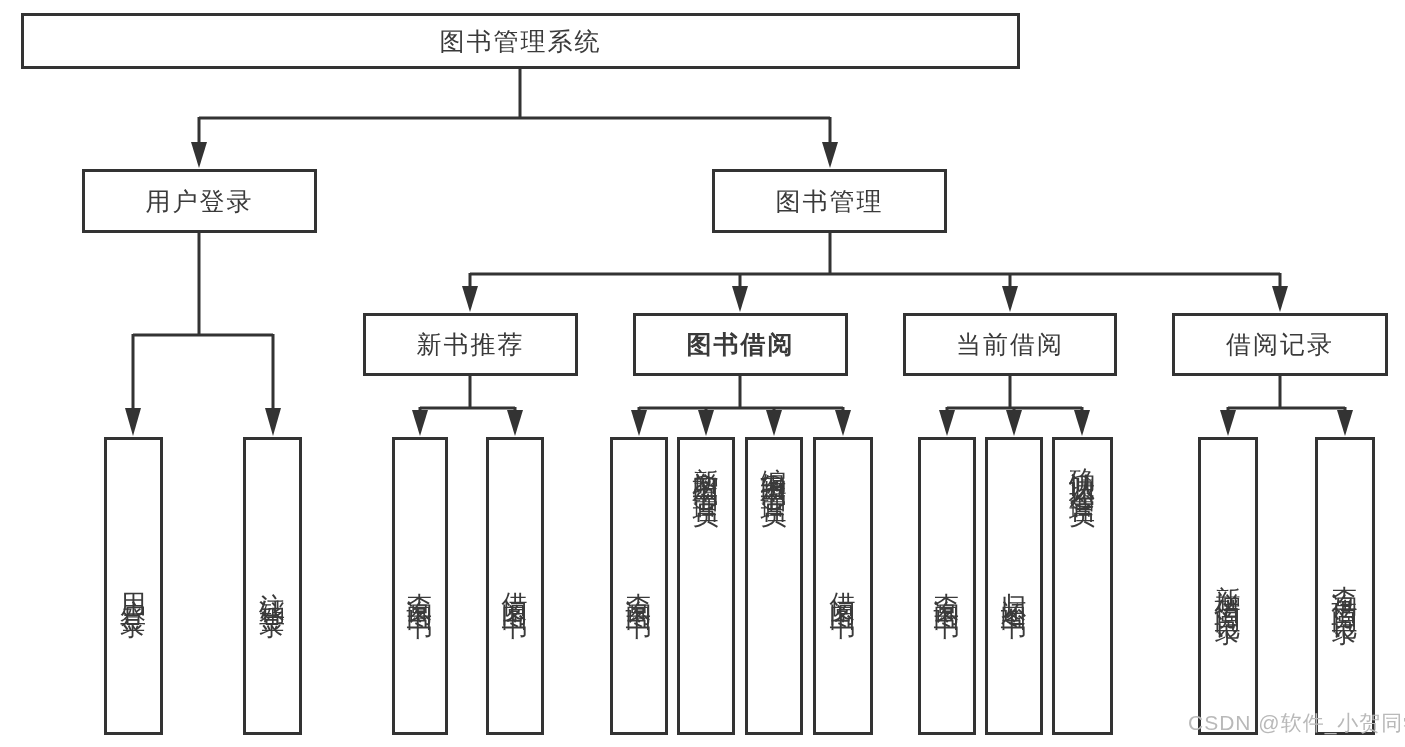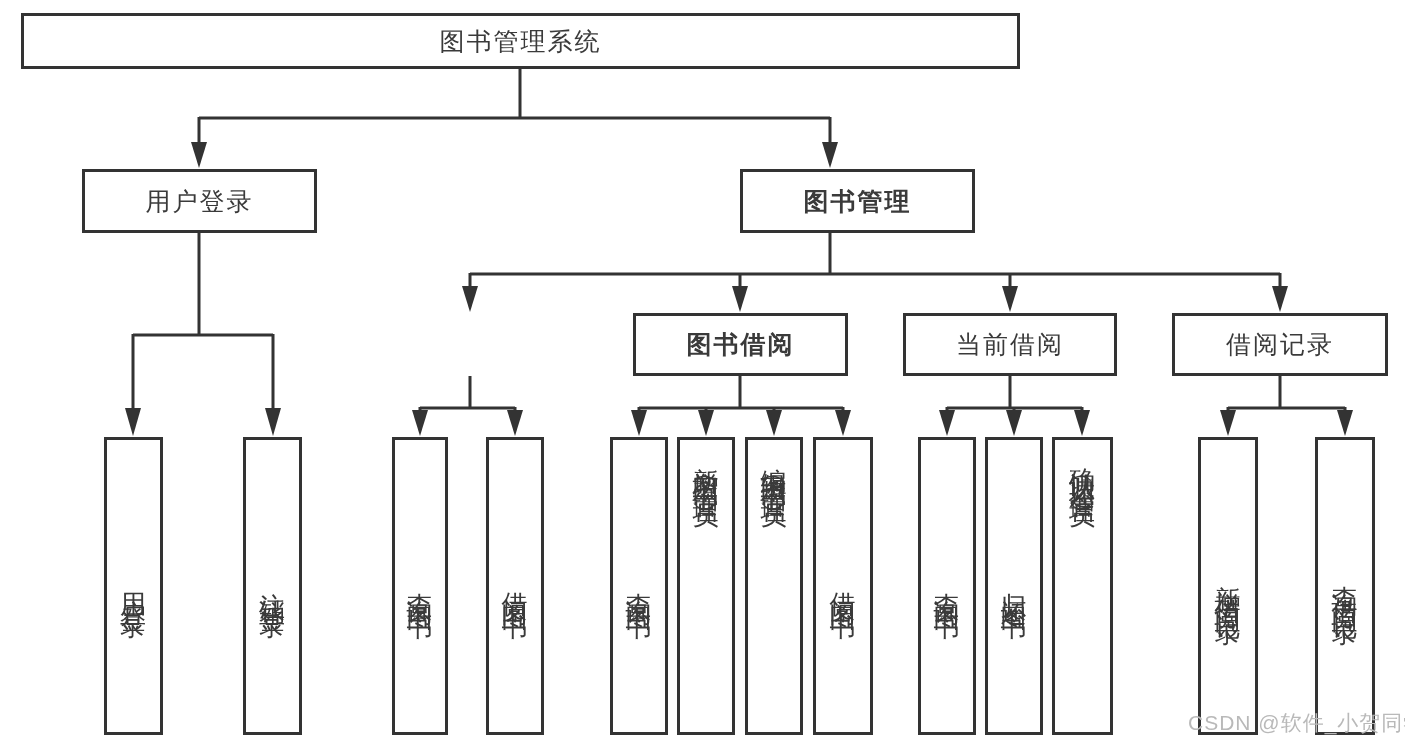--- a/index.html
+++ b/index.html
@@ -22,21 +22,21 @@
     background: #ffffff;
     display: flex;
     align-items: center;
     justify-content: center;
     font-size: 25px;
     letter-spacing: 2px;
     white-space: nowrap;
   }
   .root  { left: 21px;   top: 13px;  width: 999px; height: 56px; }
   .l2a   { left: 82px;   top: 169px; width: 235px; height: 64px; }
-  .l2b   { left: 740px;  top: 169px; width: 235px; height: 64px; font-weight: bold; }
+  .l2b   { left: 712px;  top: 169px; width: 235px; height: 64px; }
   .l3    { top: 313px; height: 63px; }
   .l3a   { left: 363px;  width: 215px; }
   .l3b   { left: 633px;  width: 215px; font-weight: bold; }
   .l3c   { left: 903px;  width: 214px; }
   .l3d   { left: 1172px; width: 216px; }
 
   
   .leaf {
     position: absolute;
     top: 437px;
@@ -125,20 +125,21 @@
       <polygon points="1220,410 1236,410 1228,436"></polygon>
       <polygon points="1337,410 1353,410 1345,436"></polygon>
     </g>
   </svg>
 
   <div class="hbox root">图书管理系统</div>
 
   <div class="hbox l2a">用户登录</div>
   <div class="hbox l2b">图书管理</div>
 
+  <div class="hbox l3 l3a">新书推荐</div>
   <div class="hbox l3 l3b">图书借阅</div>
   <div class="hbox l3 l3d">借阅记录</div>
   <div class="hbox l3 l3c">当前借阅</div>
 
   <div class="leaf g1a">用户登录</div>
   <div class="leaf g1b">注销登录</div>
 
   <div class="leaf g2a">查询图书</div>
   <div class="leaf g2b">借阅图书</div>
 

